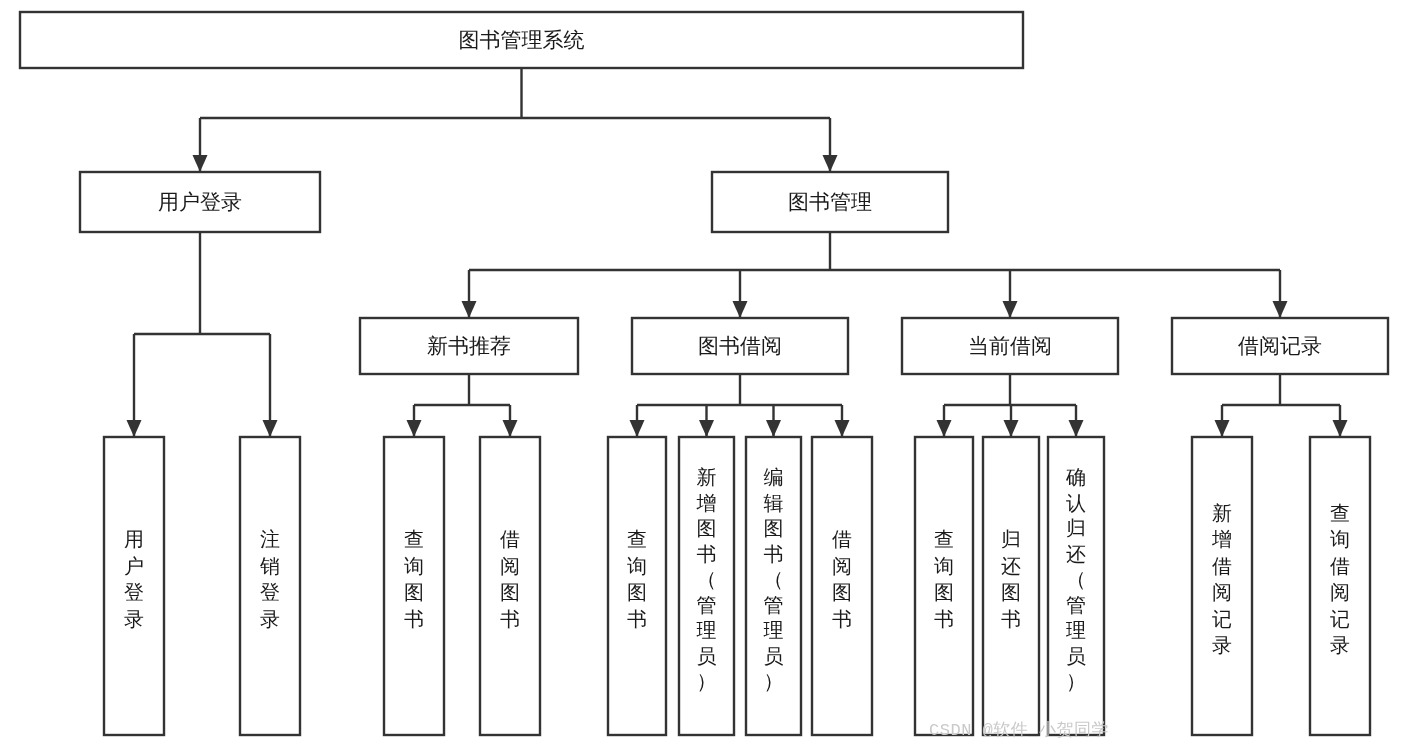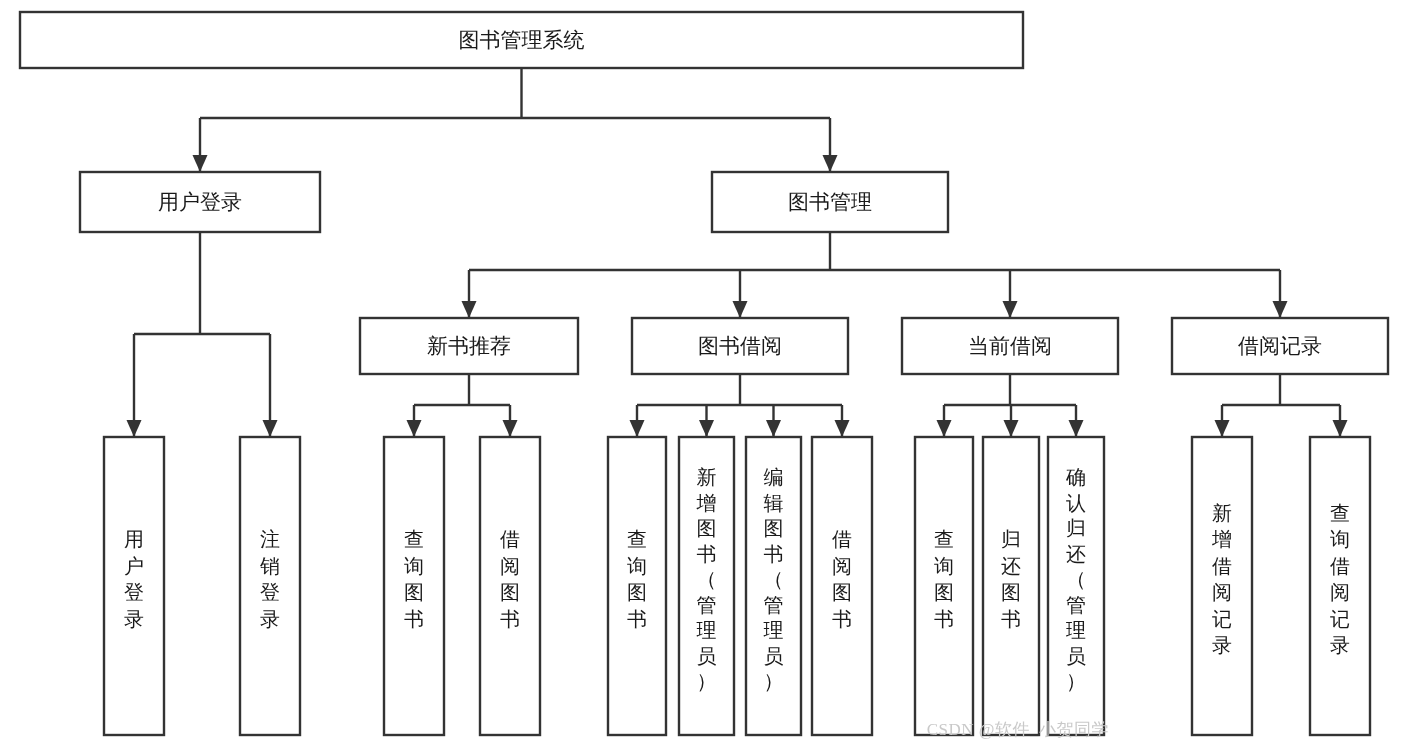--- a/index.html
+++ b/index.html
@@ -53,21 +53,21 @@
   .node-label-v {
     font-family: "Liberation Sans", "DejaVu Sans", sans-serif;
     font-size: 20px;
     fill: #1a1a1a;
     text-anchor: middle;
   }
   .watermark {
     position: absolute;
     right: 10px;
     bottom: 6px;
-    font-family: Liberation Serif, serif;
+    font-family: Liberation Mono, monospace;
     font-size: 17px;
     color: #c9c9c9;
     white-space: nowrap;
     letter-spacing: 0.5px;
   }
 </style>
 </head>
 <body>
 
 <div id="diagram-root">

